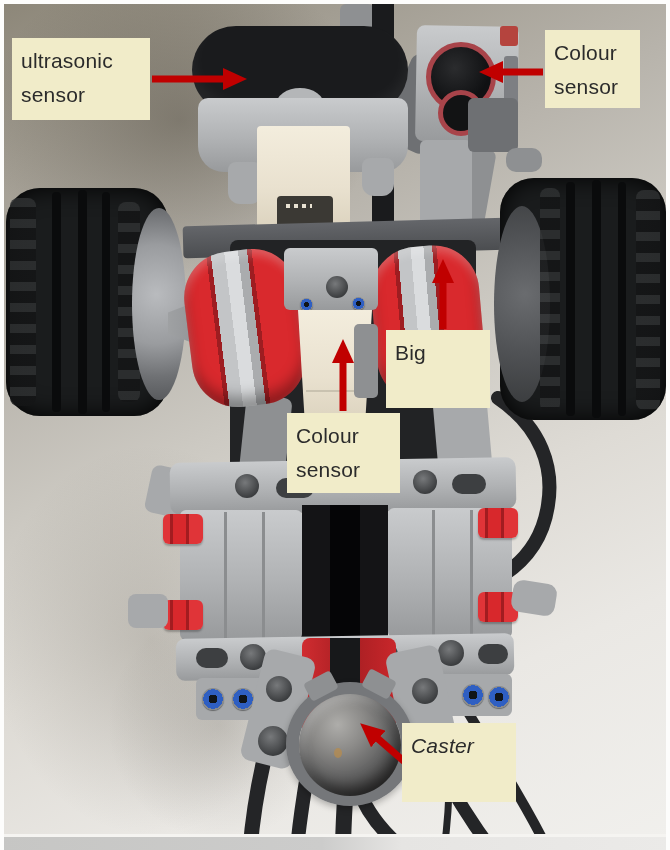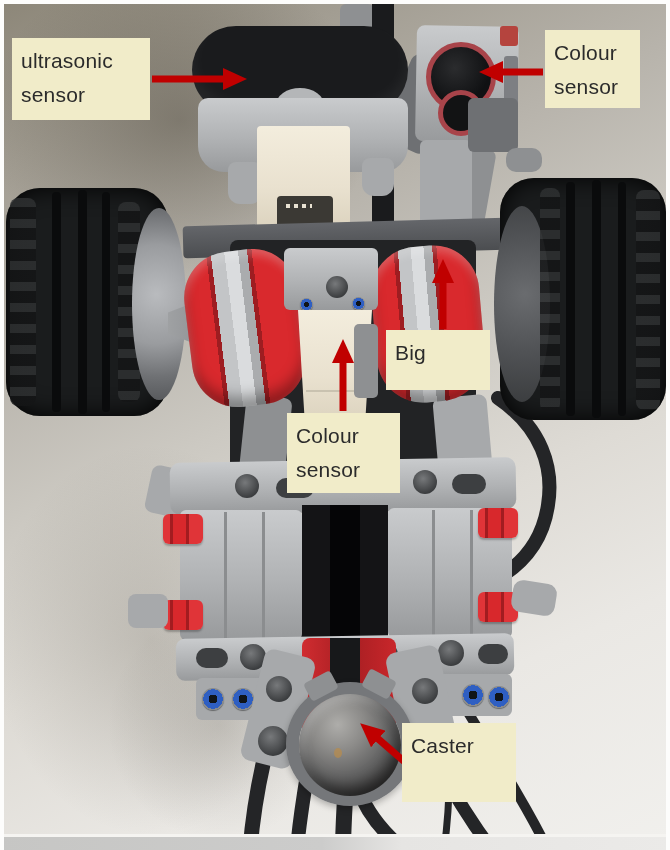--- a/index.html
+++ b/index.html
@@ -201,27 +201,27 @@
   </svg>
 
   <div class="p note" style="left:12px;top:38px;width:138px;height:82px;">
     <span>ultrasonic</span>
     <span>sensor</span>
   </div>
   <div class="p note" style="left:545px;top:30px;width:95px;height:78px;">
     <span>Colour</span>
     <span>sensor</span>
   </div>
-  <div class="p note" style="left:386px;top:330px;width:104px;height:60px;">
+  <div class="p note" style="left:386px;top:330px;width:104px;height:78px;">
     <span>Big</span>
   </div>
   <div class="p note" style="left:287px;top:413px;width:113px;height:80px;">
     <span>Colour</span>
     <span>sensor</span>
   </div>
-  <div class="p note" style="left:402px;top:723px;width:114px;height:79px;">
+  <div class="p note" style="left:402px;top:723px;width:114px;height:79px;font-style:italic;">
     <span>Caster</span>
   </div>
 
   <div class="p edge" style="left:0;top:0;width:4px;height:850px;"></div>
   <div class="p edge" style="left:0;top:0;width:670px;height:4px;"></div>
   <div class="p edge" style="left:666px;top:0;width:4px;height:850px;"></div>
 </div>
 
 </body></html>

